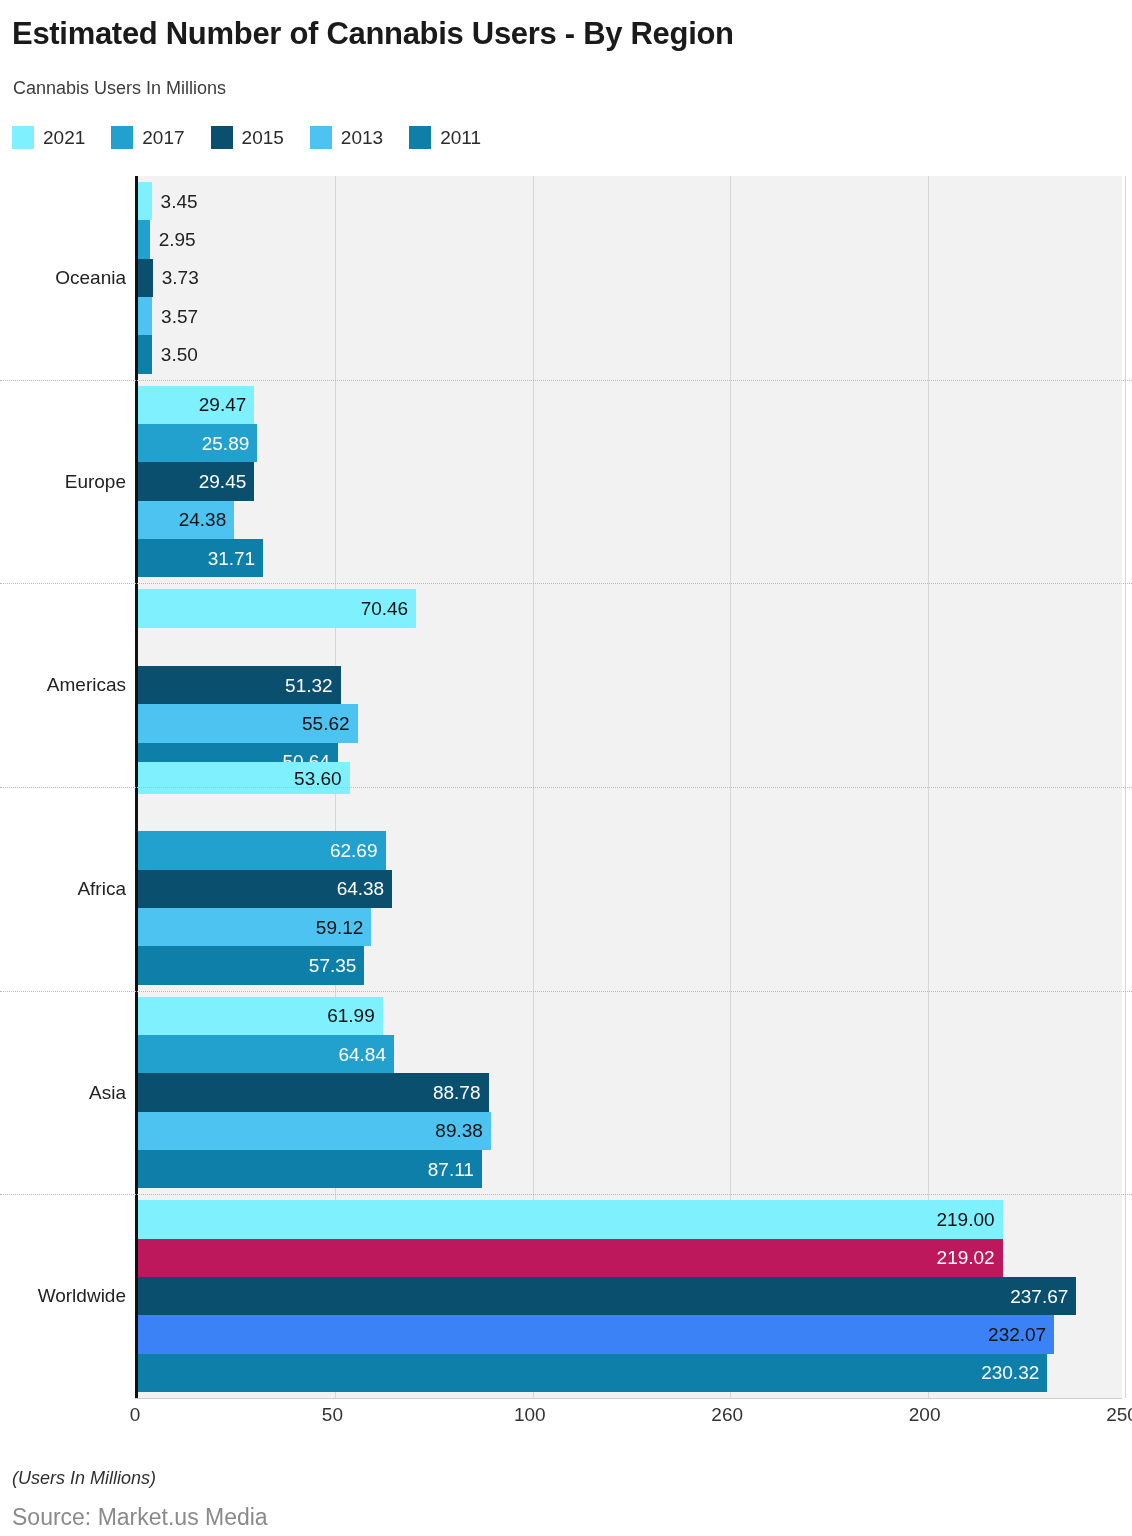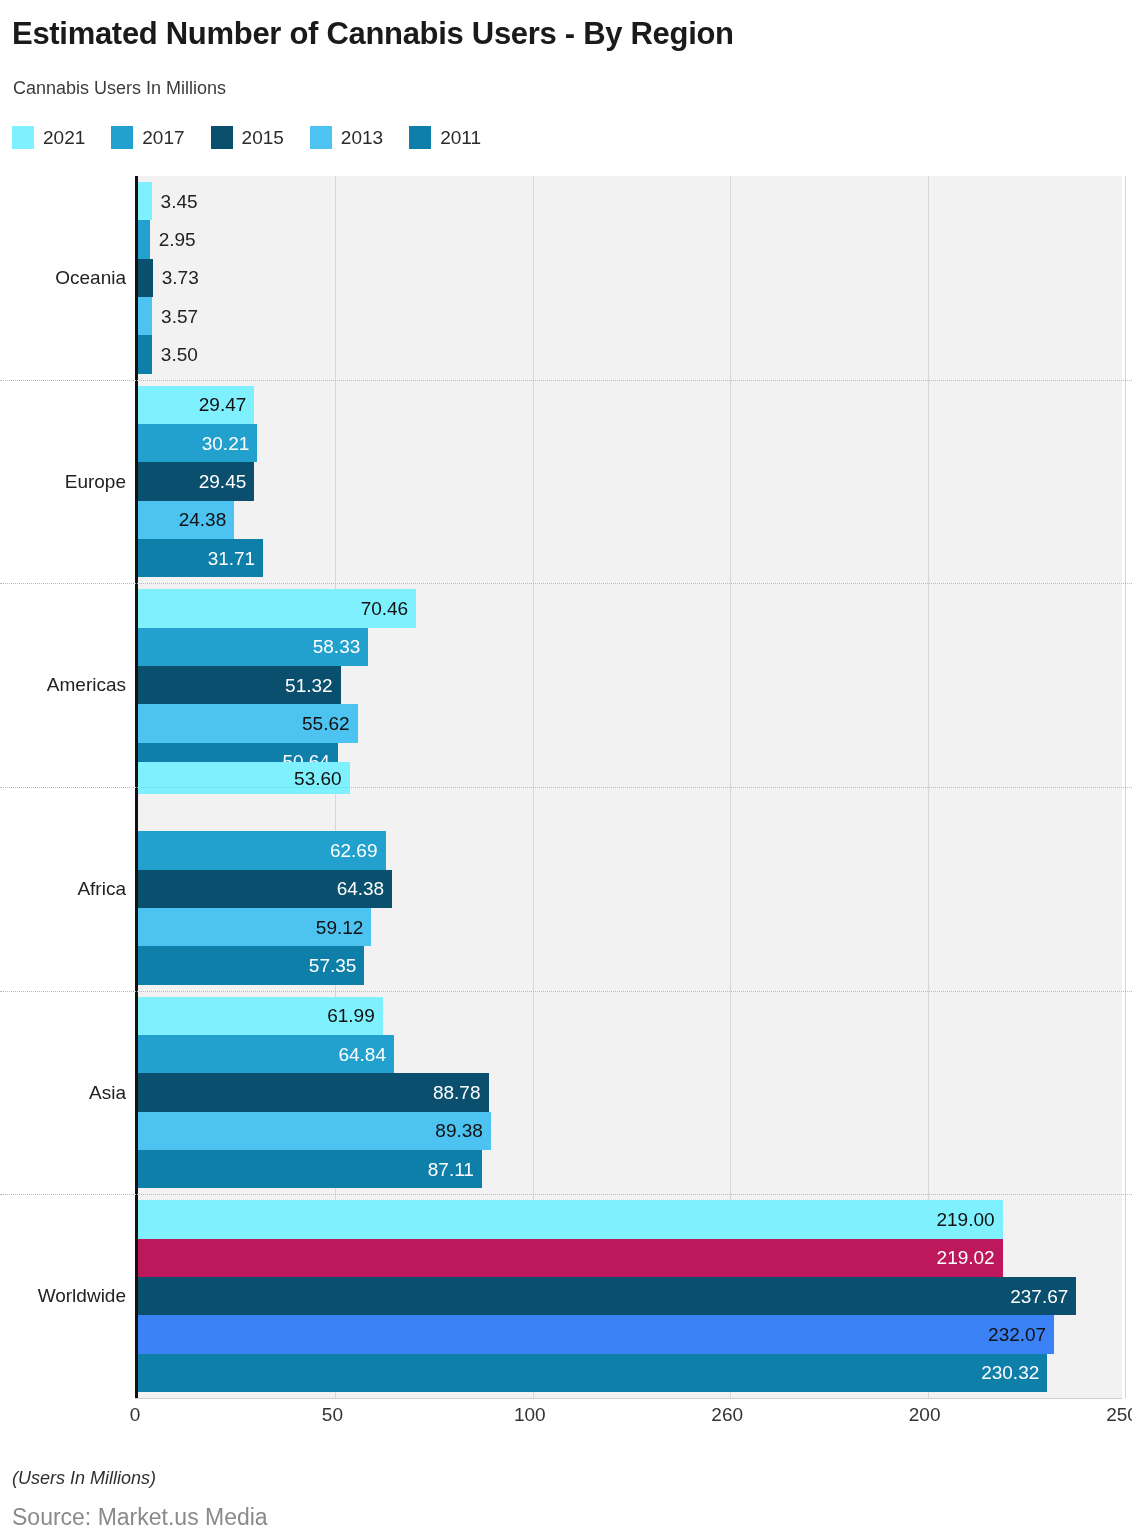--- a/index.html
+++ b/index.html
@@ -237,36 +237,33 @@
         <div class="bar" style="top: 121px; height: 38.3333px; width: 14.0944px; background: rgb(76, 195, 240);">
           <span class="bar-value outside">3.57</span>
         </div>
         <div class="bar" style="top: 159.333px; height: 38.3333px; width: 13.818px; background: rgb(14, 127, 168);">
           <span class="bar-value outside">3.50</span>
         </div>
         <div class="bar" style="top: 209.667px; height: 38.3333px; width: 116.348px; background: rgb(127, 240, 253);">
           <span class="bar-value" style="color: rgb(17, 17, 17);">29.47</span>
         </div>
         <div class="bar" style="top: 248px; height: 38.3333px; width: 119.269px; background: rgb(34, 161, 206);">
-          <span class="bar-value" style="color: rgb(255, 255, 255);">30.21</span>
+          <span class="bar-value" style="color: rgb(255, 255, 255);">25.89</span>
         </div>
         <div class="bar" style="top: 286.333px; height: 38.3333px; width: 116.269px; background: rgb(11, 79, 110);">
           <span class="bar-value" style="color: rgb(255, 255, 255);">29.45</span>
         </div>
         <div class="bar" style="top: 324.667px; height: 38.3333px; width: 96.2522px; background: rgb(76, 195, 240);">
           <span class="bar-value" style="color: rgb(17, 17, 17);">24.38</span>
         </div>
         <div class="bar" style="top: 363px; height: 38.3333px; width: 125.191px; background: rgb(14, 127, 168);">
           <span class="bar-value" style="color: rgb(255, 255, 255);">31.71</span>
         </div>
         <div class="bar" style="top: 413.333px; height: 38.3333px; width: 278.176px; background: rgb(127, 240, 253);">
           <span class="bar-value" style="color: rgb(17, 17, 17);">70.46</span>
-        </div>
-        <div class="bar" style="top: 451.667px; height: 38.3333px; width: 230.287px; background: rgb(34, 161, 206);">
-          <span class="bar-value" style="color: rgb(255, 255, 255);">58.33</span>
         </div>
         <div class="bar" style="top: 490px; height: 38.3333px; width: 202.611px; background: rgb(11, 79, 110);">
           <span class="bar-value" style="color: rgb(255, 255, 255);">51.32</span>
         </div>
         <div class="bar" style="top: 528.333px; height: 38.3333px; width: 219.588px; background: rgb(76, 195, 240);">
           <span class="bar-value" style="color: rgb(17, 17, 17);">55.62</span>
         </div>
         <div class="bar" style="top: 566.667px; height: 38.3333px; width: 199.927px; background: rgb(14, 127, 168);">
           <span class="bar-value" style="color: rgb(255, 255, 255);">50.64</span>
         </div>

